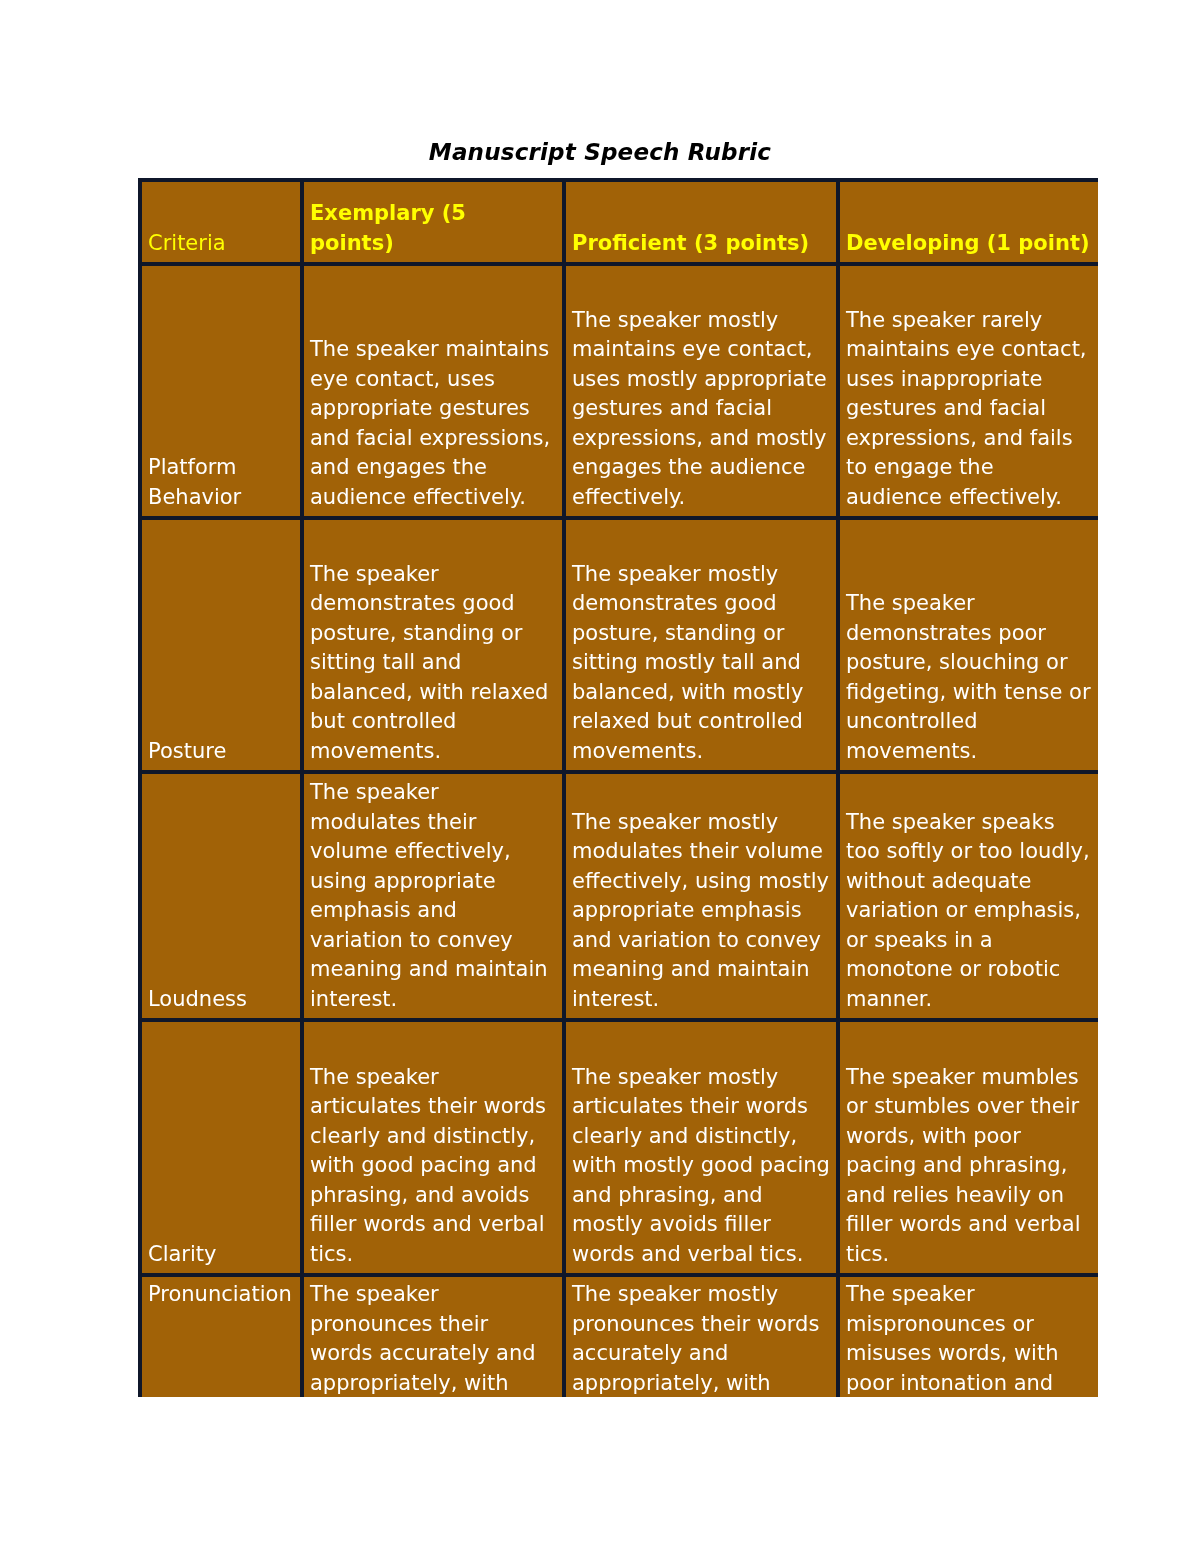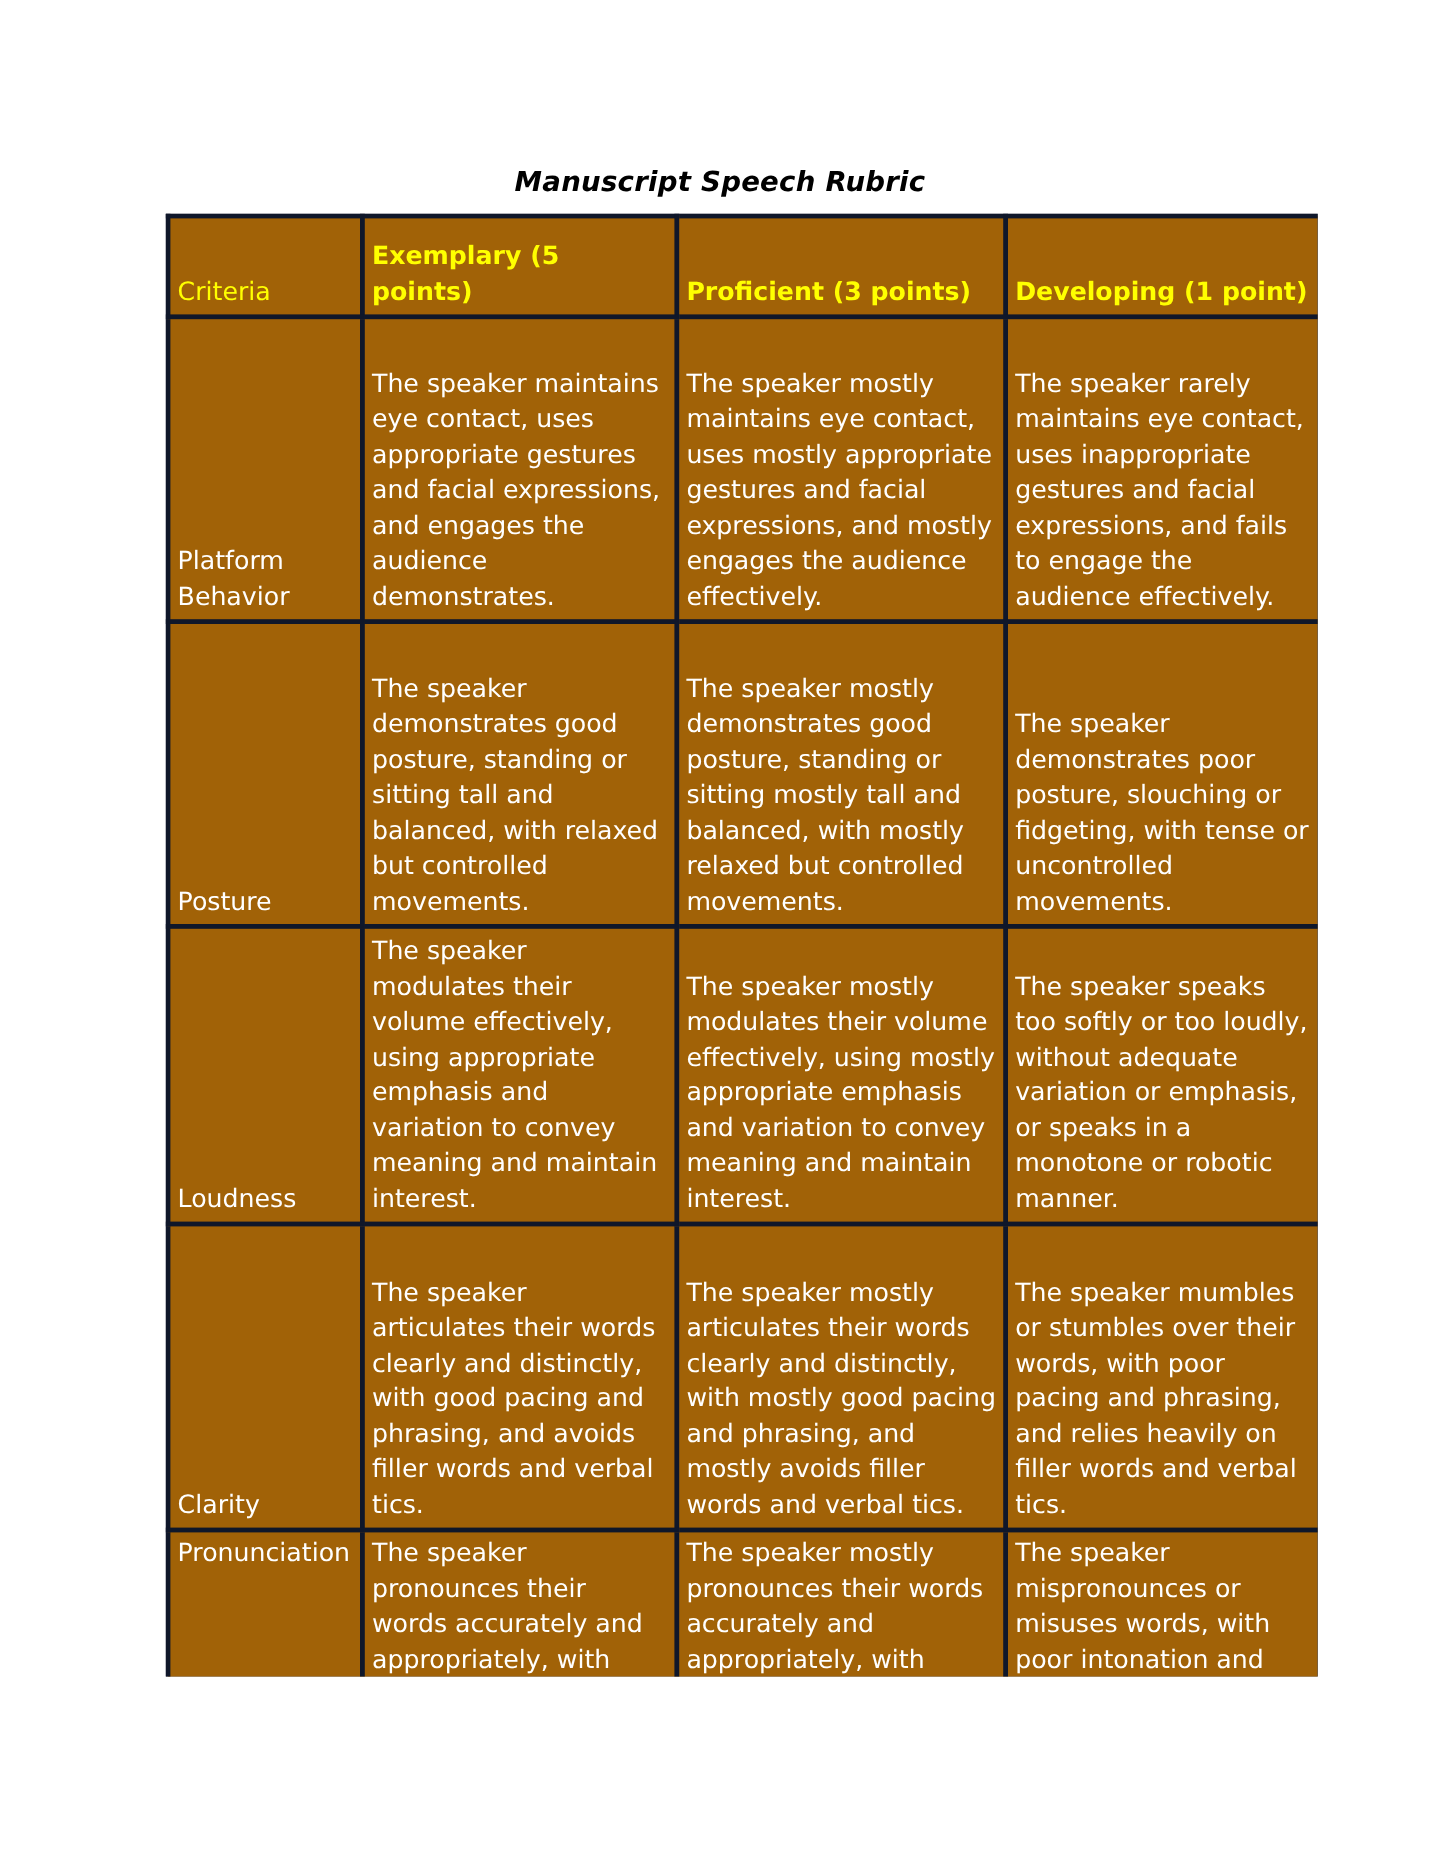--- a/index.html
+++ b/index.html
@@ -140,21 +140,21 @@
             <th class="criteria-head">Criteria</th>
             <th>Exemplary (5 points)</th>
             <th>Proficient (3 points)</th>
             <th>Developing (1 point)</th>
           </tr>
         </thead>
         <tbody>
 
           <tr class="row-platform">
             <td class="criteria-cell">Platform Behavior</td>
-            <td class="desc-cell">The speaker maintains eye contact, uses appropriate gestures and facial expressions, and engages the audience demonstrates.</td>
+            <td class="desc-cell">The speaker maintains eye contact, uses appropriate gestures and facial expressions, and engages the audience effectively.</td>
             <td class="desc-cell">The speaker mostly maintains eye contact, uses mostly appropriate gestures and facial expressions, and mostly engages the audience effectively.</td>
             <td class="desc-cell">The speaker rarely maintains eye contact, uses inappropriate gestures and facial expressions, and fails to engage the audience effectively.</td>
           </tr>
 
           <tr class="row-posture">
             <td class="criteria-cell">Posture</td>
             <td class="desc-cell">The speaker demonstrates good posture, standing or sitting tall and balanced, with relaxed but controlled movements.</td>
             <td class="desc-cell">The speaker mostly demonstrates good posture, standing or sitting mostly tall and balanced, with mostly relaxed but controlled movements.</td>
             <td class="desc-cell">The speaker demonstrates poor posture, slouching or fidgeting, with tense or uncontrolled movements.</td>
           </tr>

